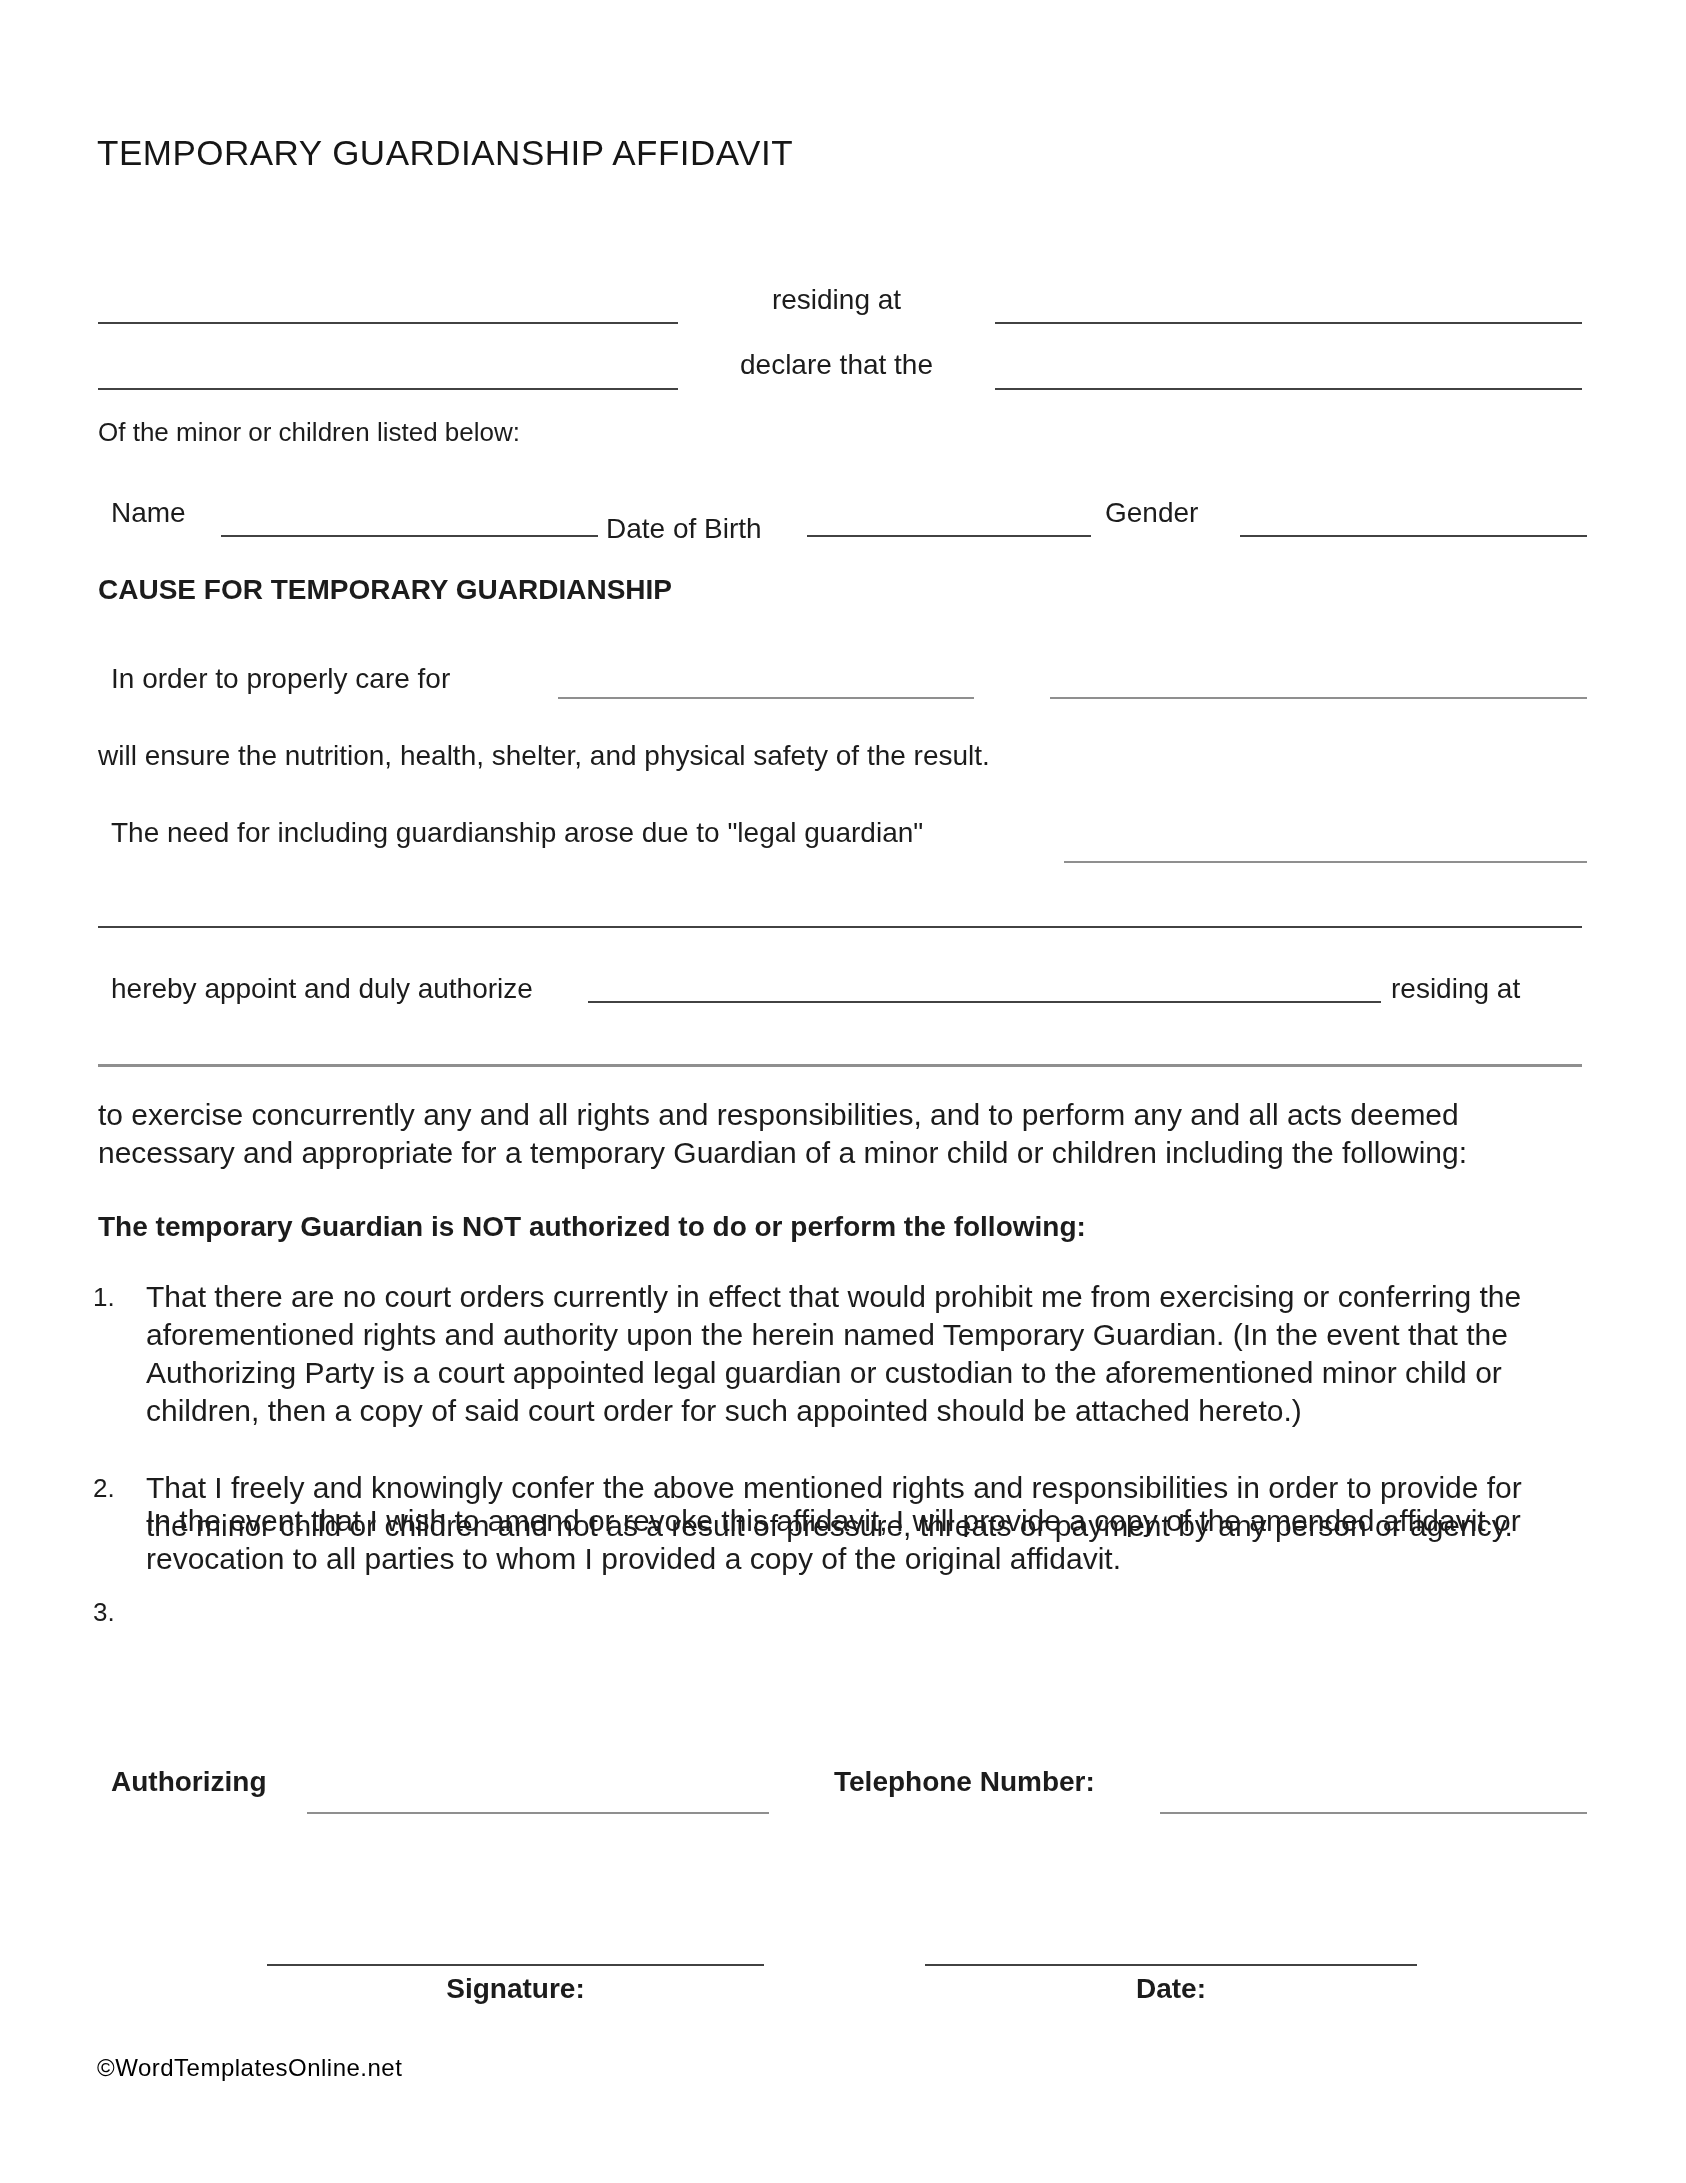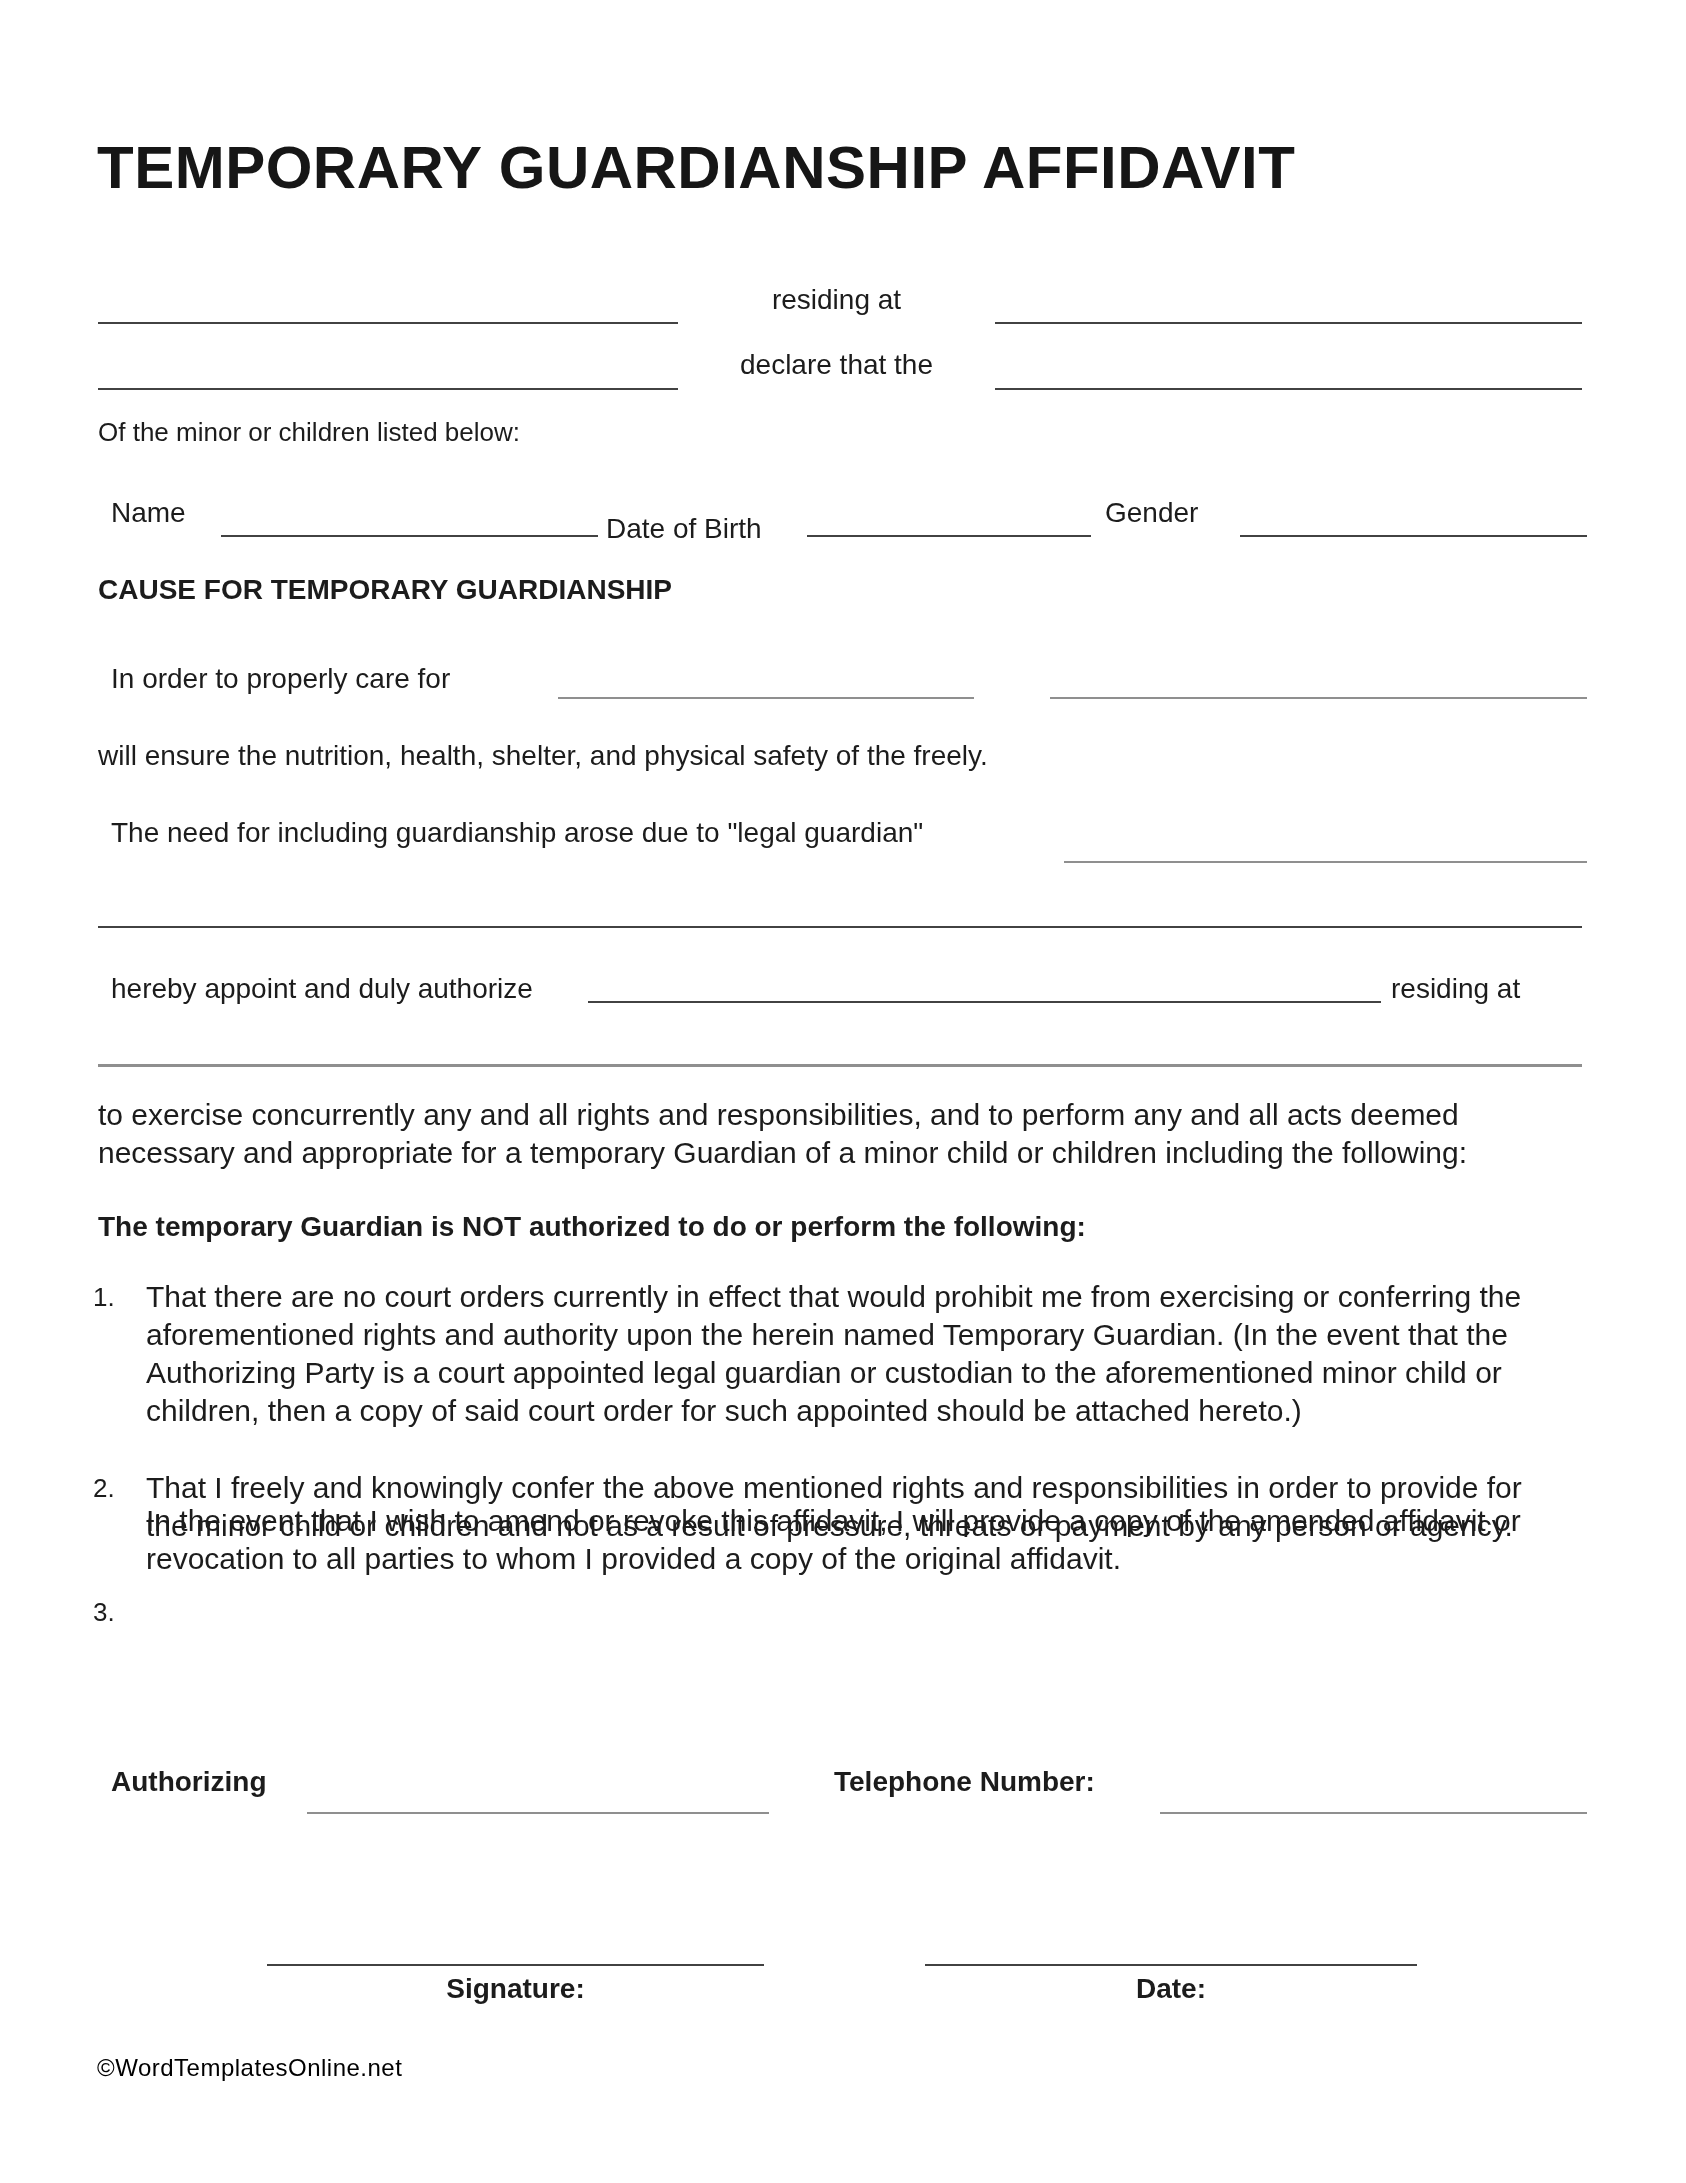--- a/index.html
+++ b/index.html
@@ -15,22 +15,22 @@
   .abs{position:absolute;}
   .t{font-size:28px;line-height:1.25;white-space:nowrap;}
   .small{font-size:26px;}
   .b{font-weight:bold;}
   .wrap{white-space:normal;font-size:30px;line-height:38px;}
   .line{position:absolute;height:1.9px;background:#424242;}
   .line.gray{background:#8f8f8f;}
   .line.thick{height:2.8px;}
   .center{text-align:center;}
   .title{
-    font-size:60px;
-    font-weight:bold;
+    font-size:35px;
+    font-weight:normal;
     letter-spacing:0.5px;
     color:#161616;
     white-space:nowrap;
   }
   .num{position:absolute;width:41px;font-size:26px;line-height:38px;}
   .footer{
     font-size:24px;
     color:#000000;
     letter-spacing:0.5px;
     white-space:nowrap;
@@ -59,21 +59,21 @@
   <div class="line" style="left:807px;top:535px;width:284px;"></div>
   <div class="abs t" style="left:1105px;top:495px;">Gender</div>
   <div class="line" style="left:1240px;top:535px;width:347px;"></div>
 
   <div class="abs t b" style="left:98px;top:572px;">CAUSE FOR TEMPORARY GUARDIANSHIP</div>
 
   <div class="abs t" style="left:111px;top:661px;">In order to properly care for</div>
   <div class="line gray" style="left:558px;top:697px;width:416px;"></div>
   <div class="line gray" style="left:1050px;top:697px;width:537px;"></div>
 
-  <div class="abs t" style="left:98px;top:738px;">will ensure the nutrition, health, shelter, and physical safety of the freely.</div>
+  <div class="abs t" style="left:98px;top:738px;">will ensure the nutrition, health, shelter, and physical safety of the result.</div>
 
   <div class="abs t" style="left:111px;top:815px;">The need for including guardianship arose due to "legal guardian"</div>
   <div class="line gray" style="left:1064px;top:861px;width:523px;"></div>
 
   <div class="line" style="left:98px;top:926px;width:1484px;"></div>
 
   <div class="abs t" style="left:111px;top:971px;">hereby appoint and duly authorize</div>
   <div class="line" style="left:588px;top:1001px;width:793px;"></div>
   <div class="abs t" style="left:1391px;top:971px;">residing at</div>
 

